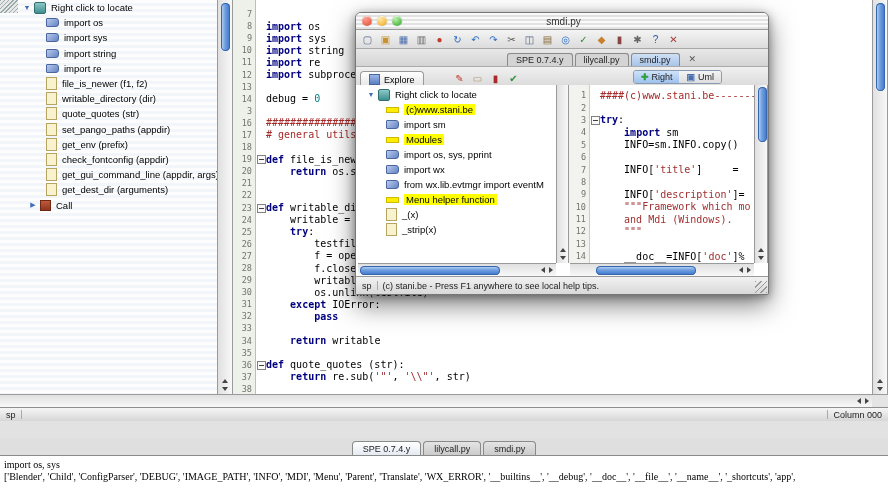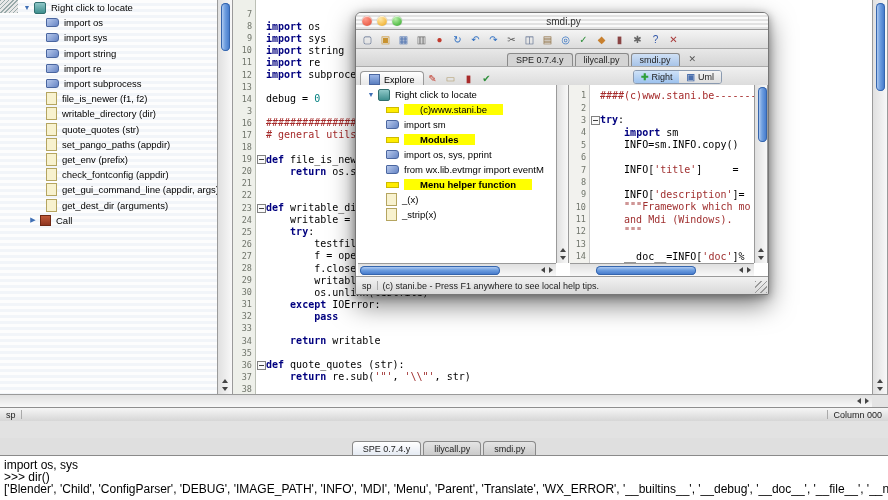--- a/index.html
+++ b/index.html
@@ -14,22 +14,22 @@
   .trow.root{padding-left:22px;}
   .trow.child{padding-left:46px;}
   .trow.callrow{padding-left:28px;}
   .tri{width:10px;font-size:7px;color:#3f6fb5;margin-right:2px;text-align:center;}
   .ic{display:inline-block;margin-right:5px;flex:none;}
   .ic-root{width:10px;height:10px;background:linear-gradient(#8ec7c7,#3f8f8f);border:1px solid #2f6f6f;border-radius:2px;}
   .ic-import{width:11px;height:7px;background:linear-gradient(135deg,#b8c9ec,#6584c4);border:1px solid #4a66a0;border-radius:1px 3px 3px 1px;}
   .ic-function{width:9px;height:11px;background:#f8f2cf;border:1px solid #b5a560;}
   .ic-call{width:9px;height:9px;background:linear-gradient(#c05a3a,#8f3520);border:1px solid #6f2814;}
   .ic-section{width:11px;height:4px;background:#ffec00;border:1px solid #cdbb00;}
-  .hl-yellow{background:#ffff00;padding:0 16px;}
-  .bold{font-weight:bold;}
+  .hl-yellow{background:#ffff00;padding:0 2px;}
+  .bold{font-weight:normal;}
 
   
   .editor-bg{position:absolute;left:256px;top:0;width:616px;height:394px;background:#fff;}
   .gutterbg{position:absolute;left:233px;top:0;width:23px;height:394px;background:#eef0ea;border-right:1px solid #bcc0b6;box-sizing:border-box;}
   .editor{position:absolute;left:233px;top:0;width:639px;height:394px;padding-top:8px;overflow:hidden;}
   .crow{display:flex;height:12.1px;align-items:center;}
   .ln{width:19px;padding-right:4px;text-align:right;font-family:"DejaVu Sans Mono",monospace;font-size:8.5px;color:#70756b;flex:none;}
   .fold{width:10px;flex:none;text-align:center;}
   .foldbox{position:relative;display:inline-block;width:7px;height:7px;border:1px solid #808080;background:#fafafa;vertical-align:middle;}
   .foldbox i{position:absolute;left:1px;right:1px;top:3px;height:1px;background:#404040;}
@@ -60,40 +60,40 @@
     background:linear-gradient(#f6f6f6,#d6d6d6);display:flex;align-items:center;font-size:9px;color:#222;padding:0 6px;}
   .vline{width:1px;height:9px;background:#aaa;margin:0 5px;flex:none;}
   .flexspace{flex:1;}
   .band{position:absolute;left:0;top:421px;width:888px;height:17px;background:#e2e2e2;}
   .bottom-tabs{position:absolute;left:0;top:438px;width:888px;height:18px;background:#dfdfdf;display:flex;justify-content:center;align-items:flex-end;}
   .btab{font-size:9px;padding:2px 10px 2px 10px;border:1px solid #8a8a8a;border-bottom:none;border-radius:4px 4px 0 0;
     background:linear-gradient(#e4e4e4,#c9c9c9);margin:0 1px;color:#222;}
   .btab.active{background:linear-gradient(#ffffff,#e3e9f2);}
   .tabline{position:absolute;left:0;top:455px;width:888px;height:1px;background:#8a8a8a;}
   .shell{position:absolute;left:0;top:456px;width:888px;height:44px;background:#fff;box-sizing:border-box;padding:3px 4px;overflow:hidden;}
-  .sline{font-family:Liberation Sans, sans-serif;font-size:12px;line-height:12px;white-space:pre;color:#000;}
+  .sline{font-family:Liberation Serif, serif;font-size:10px;line-height:12px;white-space:pre;color:#000;}
 
   
   .dialog{position:absolute;left:355px;top:12px;width:412px;height:281px;background:#ececec;border:1px solid #777;
     border-radius:6px 6px 2px 2px;box-shadow:0 10px 26px rgba(0,0,0,.5),0 2px 8px rgba(0,0,0,.35);z-index:10;overflow:hidden;box-sizing:content-box;}
   .titlebar{height:16px;background:repeating-linear-gradient(180deg,#fafafa 0 2px,#e2e2e2 2px 4px);
     border-bottom:1px solid #9a9a9a;display:flex;align-items:center;padding:0 6px;}
   .light{width:10px;height:10px;border-radius:50%;margin-right:5px;flex:none;box-shadow:inset 0 1px 1px rgba(255,255,255,.7),0 0 1px rgba(0,0,0,.4);}
   .light.red{background:radial-gradient(circle at 35% 30%,#ff9a8a,#ee6a55 60%,#d5503c);}
   .light.yellow{background:radial-gradient(circle at 35% 30%,#ffe9a8,#f5bf4f 60%,#d9a32e);}
   .light.green{background:radial-gradient(circle at 35% 30%,#b8f0a8,#61c354 60%,#3f9f35);}
   .dtitle{flex:1;text-align:center;font-size:10px;color:#333;}
   .tspacer{width:42px;flex:none;}
   .toolbar{height:18px;background:linear-gradient(#f4f4f4,#dcdcdc);border-bottom:1px solid #a8a8a8;display:flex;align-items:center;padding:0 5px;gap:5px;}
   .tbi{width:13px;height:13px;display:flex;align-items:center;justify-content:center;font-size:10px;line-height:13px;}
   .tabrow1{height:17px;background:linear-gradient(#e8e8e8,#d4d4d4);border-bottom:1px solid #aaa;display:flex;align-items:flex-end;padding-left:150px;}
   .dtab{font-size:9px;padding:1px 8px;border:1px solid #8a8a8a;border-bottom:none;border-radius:3px 3px 0 0;background:#d4d4d4;margin:0 1px;color:#222;}
   .dtab.active{background:linear-gradient(#cfe0f5,#a8c4e8);}
   .tabclose{font-size:9px;color:#555;margin:0 0 2px 8px;}
-  .tabrow2{height:20px;background:linear-gradient(#f0f0f0,#dadada);border-bottom:1px solid #aaa;display:flex;align-items:flex-end;padding:0 4px;position:relative;}
+  .tabrow2{height:20px;background:linear-gradient(#f0f0f0,#dadada);border-bottom:1px solid #aaa;display:flex;align-items:flex-end;padding:0 4px;position:relative;gap:27px;}
   .explore-tab{display:flex;align-items:center;gap:4px;font-size:9px;padding:2px 8px;background:linear-gradient(#ffffff,#e4e4e4);
     border:1px solid #999;border-bottom:none;border-radius:4px 4px 0 0;}
   .exp-ic{width:9px;height:9px;background:linear-gradient(#9db7e8,#5a7fc0);border:1px solid #4a66a0;}
   .tbi2{width:14px;text-align:center;font-size:10px;margin:0 2px 3px 2px;}
   .vt{position:absolute;right:46px;bottom:3px;display:flex;border:1px solid #8a9ab0;border-radius:3px;overflow:hidden;}
   .vt-btn{display:flex;align-items:center;gap:3px;font-size:9px;padding:1px 7px;background:linear-gradient(#f4f4f4,#dddddd);color:#222;}
   .vt-btn.active{background:linear-gradient(#cfe2f8,#9dc2ee);}
   .vt-ic{font-weight:bold;font-size:9px;}
   .dcontent{position:absolute;top:72px;left:0;right:0;bottom:18px;background:#fff;}
   .dtree{position:absolute;left:2px;top:2px;width:198px;bottom:13px;overflow:hidden;}
@@ -135,24 +135,20 @@
       </div>
       <div class="trow child">
         <span class="ic ic-import"></span>
         <span class="tlabel">import string</span>
       </div>
       <div class="trow child">
         <span class="ic ic-import"></span>
         <span class="tlabel">import re</span>
       </div>
       <div class="trow child">
-        <span class="ic ic-import"></span>
-        <span class="tlabel">import subprocess</span>
-      </div>
-      <div class="trow child">
         <span class="ic ic-function"></span>
         <span class="tlabel">file_is_newer (f1, f2)</span>
       </div>
       <div class="trow child">
         <span class="ic ic-function"></span>
         <span class="tlabel">writable_directory (dir)</span>
       </div>
       <div class="trow child">
         <span class="ic ic-function"></span>
         <span class="tlabel">quote_quotes (str)</span>
@@ -383,21 +379,20 @@
   <div class="band"></div>
   <div class="bottom-tabs" id="bottom-tabs">
       <span class="btab active">SPE 0.7.4.y</span>
       <span class="btab">lilycall.py</span>
       <span class="btab">smdi.py</span>
     </div>
   <div class="tabline"></div>
 
   <div class="shell" id="shell">
       <div class="sline">import os, sys</div>
-      <div class="sline">&gt;&gt;&gt; dir()</div>
       <div class="sline">['Blender', 'Child', 'ConfigParser', 'DEBUG', 'IMAGE_PATH', 'INFO', 'MDI', 'Menu', 'Parent', 'Translate', 'WX_ERROR', '__builtins__', '__debug', '__doc__', '__file__', '__name__', '_shortcuts', 'app',</div>
     </div>
 
   <div class="dialog">
     <div class="titlebar">
       <span class="light red"></span>
       <span class="light yellow"></span>
       <span class="light green"></span>
       <span class="dtitle">smdi.py</span>
       <span class="tspacer"></span>
@@ -472,20 +467,24 @@
           <div class="trow child">
             <span class="ic ic-section"></span>
             <span class="tlabel hl-yellow bold">Modules</span>
           </div>
           <div class="trow child">
             <span class="ic ic-import"></span>
             <span class="tlabel">import  os, sys, pprint</span>
           </div>
           <div class="trow child">
             <span class="ic ic-import"></span>
+            <span class="tlabel">import  wx</span>
+          </div>
+          <div class="trow child">
+            <span class="ic ic-import"></span>
             <span class="tlabel">from   wx.lib.evtmgr import eventM</span>
           </div>
           <div class="trow child">
             <span class="ic ic-section"></span>
             <span class="tlabel hl-yellow bold">Menu helper function</span>
           </div>
           <div class="trow child">
             <span class="ic ic-function"></span>
             <span class="tlabel">_(x)</span>
           </div>

